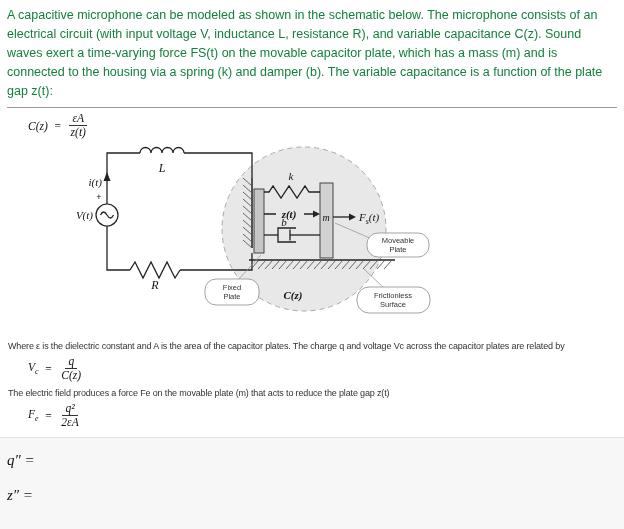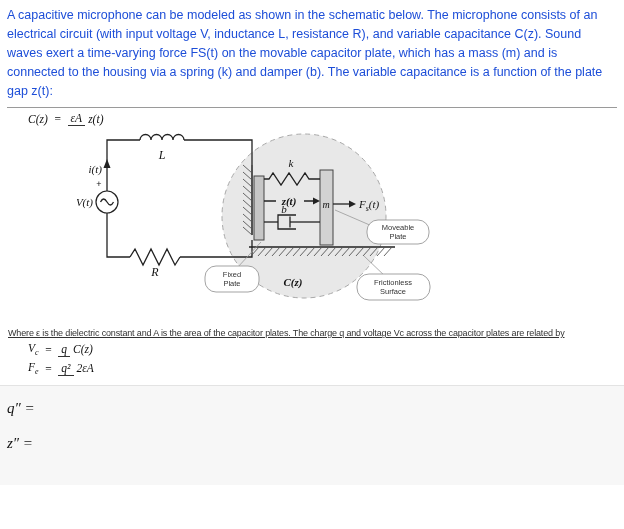--- a/index.html
+++ b/index.html
@@ -2,35 +2,35 @@
 <html><head>
 <meta charset="utf-8">
 <style>
   html,body{margin:0;padding:0;}
   body{
     width:624px;height:529px;overflow:hidden;background:#ffffff;
     font-family:"Liberation Sans",sans-serif;color:#202020;
   }
   .page{padding:6px 7px 0 7px;}
   .intro{
-    margin:0;font-size:12.5px;line-height:19px;color:#1d4ed8;
+    margin:0;font-size:12.5px;line-height:19px;color:#15803d;
   }
   hr.rule{border:none;border-top:1px solid #9a9a9a;margin:6px 0 4px 0;}
   .formula{
     display:flex;align-items:center;gap:5px;margin:4px 0 2px 21px;
     font-family:"Liberation Serif",serif;font-style:italic;font-size:11.5px;color:#111;
   }
   .formula .f-eq{margin:0 1px;}
-  .frac{display:inline-flex;flex-direction:row;align-items:center;line-height:13px;}
+  .frac{display:inline-flex;flex-direction:column;align-items:center;line-height:13px;}
   .frac .num{border-bottom:1px solid #333;padding:0 3px;}
   .frac .den{padding:0 3px;}
   sub{font-size:8px;}
   .schematic{margin:2px 0 0 70px;}
   .small-text{
-    margin:6px 0 4px 1px;font-size:9px;letter-spacing:-0.15px;color:#333;white-space:nowrap;text-decoration:underline;
+    margin:6px 0 4px 1px;font-size:9px;letter-spacing:-0.15px;color:#333;white-space:nowrap;
   }
   .answers{
     margin-top:8px;background:#f7f7f7;border-top:1px solid #e3e3e3;
     padding:14px 7px 10px 7px;height:100px;box-sizing:border-box;
   }
   .answer-line{
     font-family:"Liberation Serif",serif;font-style:italic;font-size:15px;color:#111;
     margin-bottom:18px;cursor:text;
   }
   
@@ -135,20 +135,21 @@
 
   <div class="formula">
     <span><span>V</span><sub>c</sub></span>
     <span class="f-eq">=</span>
     <span class="frac">
       <span class="num">q</span>
       <span class="den">C(z)</span>
     </span>
   </div>
 
+  <p class="small-text">The electric field produces a force Fe on the movable plate (m) that acts to reduce the plate gap z(t)</p>
 
   <div class="formula">
     <span><span>F</span><sub>e</sub></span>
     <span class="f-eq">=</span>
     <span class="frac">
       <span class="num">q²</span>
       <span class="den">2εA</span>
     </span>
   </div>
 

